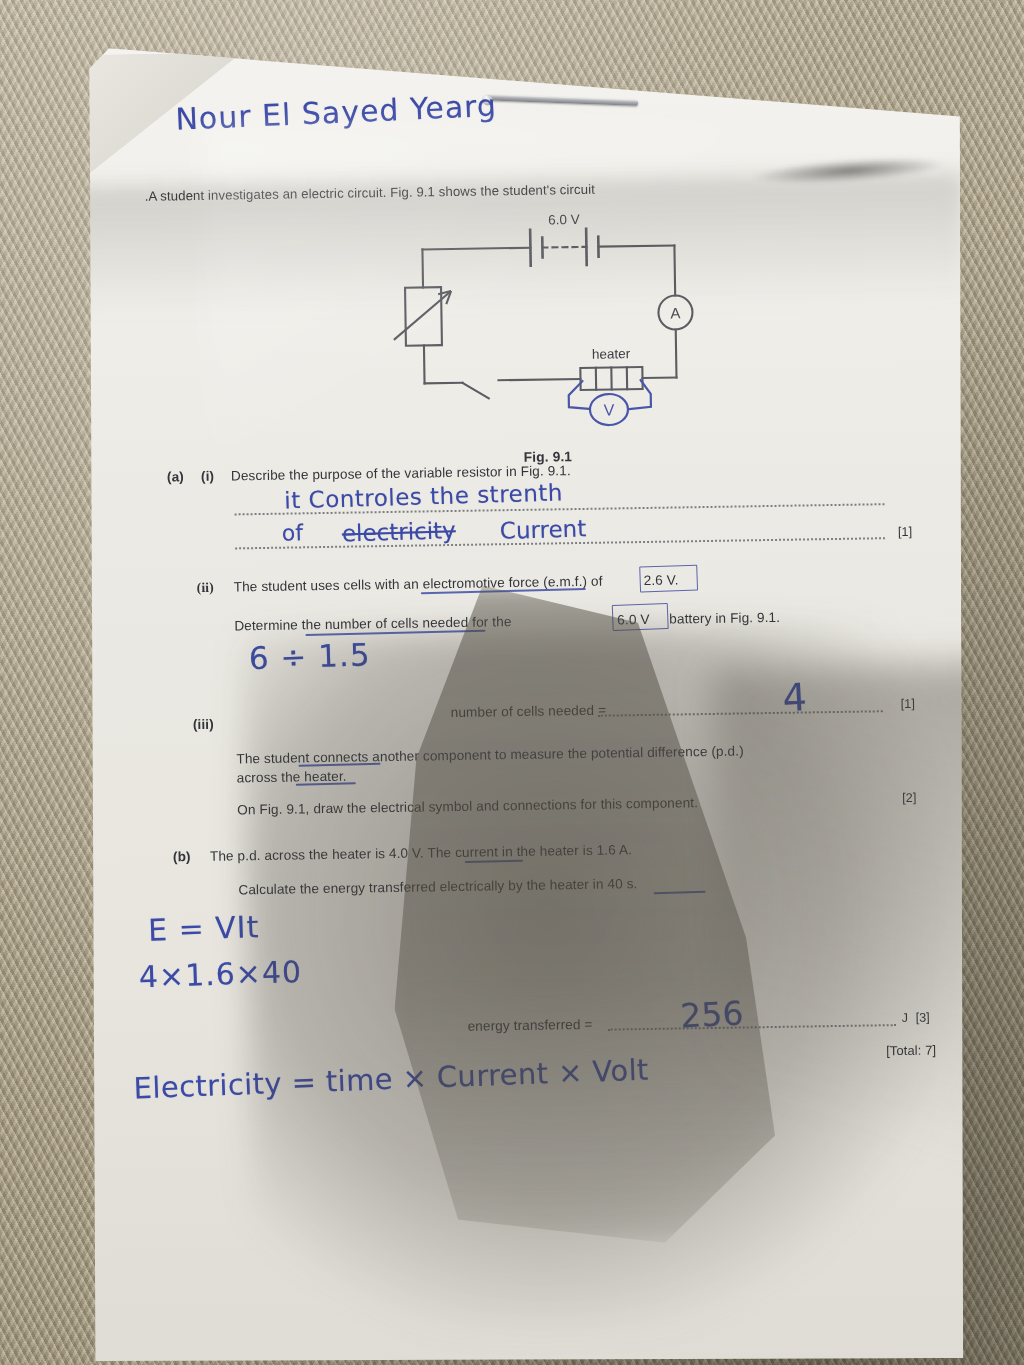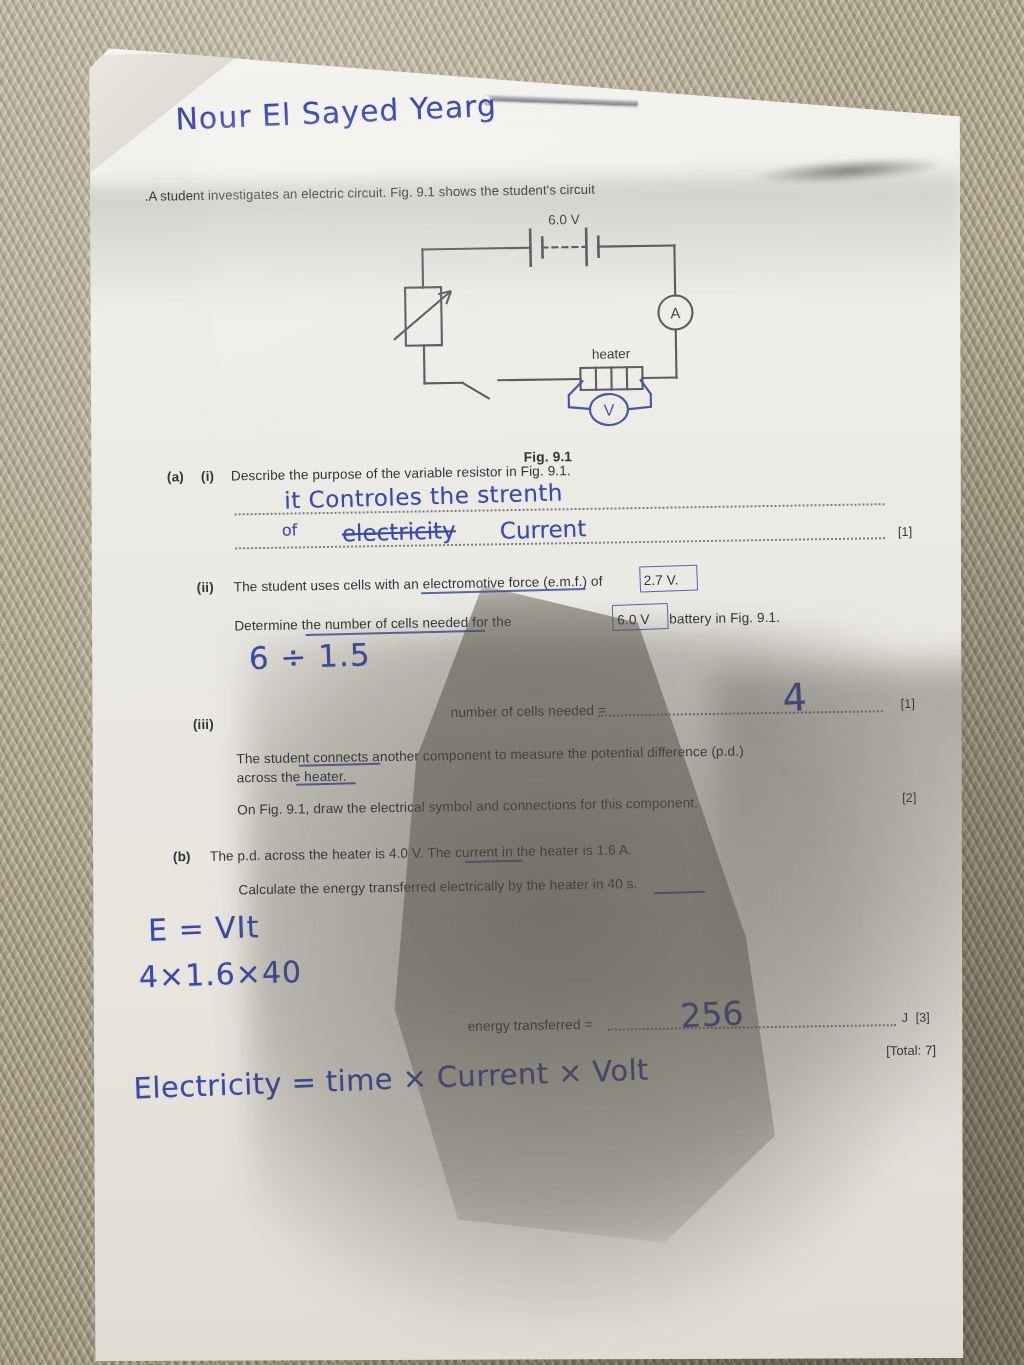--- a/index.html
+++ b/index.html
@@ -195,29 +195,29 @@
 
     <div class="ptext bold" style="left:98px;top:432px;">(a)</div>
     <div class="ptext bold" style="left:132px;top:432px;">(i)</div>
     <div class="ptext" style="left:162px;top:432px;">Describe the purpose of the variable resistor in Fig. 9.1.</div>
 
     <div class="dots" style="left:165px;top:478px;width:650px;"></div>
     <div class="dots" style="left:165px;top:512px;width:650px;"></div>
 
     <div class="hw" style="left:215px;top:452px;font-size:23px;letter-spacing:.5px;transform:rotate(-0.8deg);">it Controles the  strenth</div>
 
-    <div class="hw" style="left:212px;top:487px;font-size:16px;transform:rotate(-0.8deg);">of</div>
+    <div class="hw" style="left:212px;top:487px;font-size:22px;transform:rotate(-0.8deg);">of</div>
     <div class="hw" style="left:272px;top:487px;font-size:23px;transform:rotate(-0.8deg);text-decoration:line-through;text-decoration-thickness:2px;">electricity</div>
     <div class="hw" style="left:430px;top:487px;font-size:23px;transform:rotate(-0.8deg);">Current</div>
 
     <div class="ptext" style="left:828px;top:500px;font-size:12.6px;">[1]</div>
 
-    <div class="ptext bold" style="left:126px;top:543px;">(ii)</div>
+    <div class="ptext bold" style="left:126px;top:543px;font-family:Liberation Serif, serif;">(ii)</div>
     <div class="ptext" style="left:163px;top:543px;">The student uses cells with an electromotive force (e.m.f.) of</div>
-    <div class="ptext" style="left:573px;top:543px;">2.7 V.</div>
+    <div class="ptext" style="left:573px;top:543px;">2.6 V.</div>
     <div class="ink-box" style="left:569px;top:538px;width:56px;height:24px;transform:rotate(-1.1deg);"></div>
     <div class="ink-line" style="left:350px;top:560px;width:165px;height:2.3px;transform:rotate(-0.6deg);"></div>
 
     <div class="ptext" style="left:163px;top:582px;">Determine the number of cells needed for the</div>
     <div class="ptext" style="left:546px;top:582px;">6.0 V</div>
     <div class="ink-box" style="left:541px;top:576px;width:54px;height:24px;transform:rotate(-1.2deg);"></div>
     <div class="ptext" style="left:598px;top:582px;">battery in Fig. 9.1.</div>
     <div class="ink-line" style="left:234px;top:600px;width:180px;height:2.3px;transform:rotate(-0.5deg);"></div>
 
     <div class="hw" style="left:177px;top:605px;font-size:31px;letter-spacing:1px;transform:rotate(-1deg);">6 ÷ 1.5</div>

